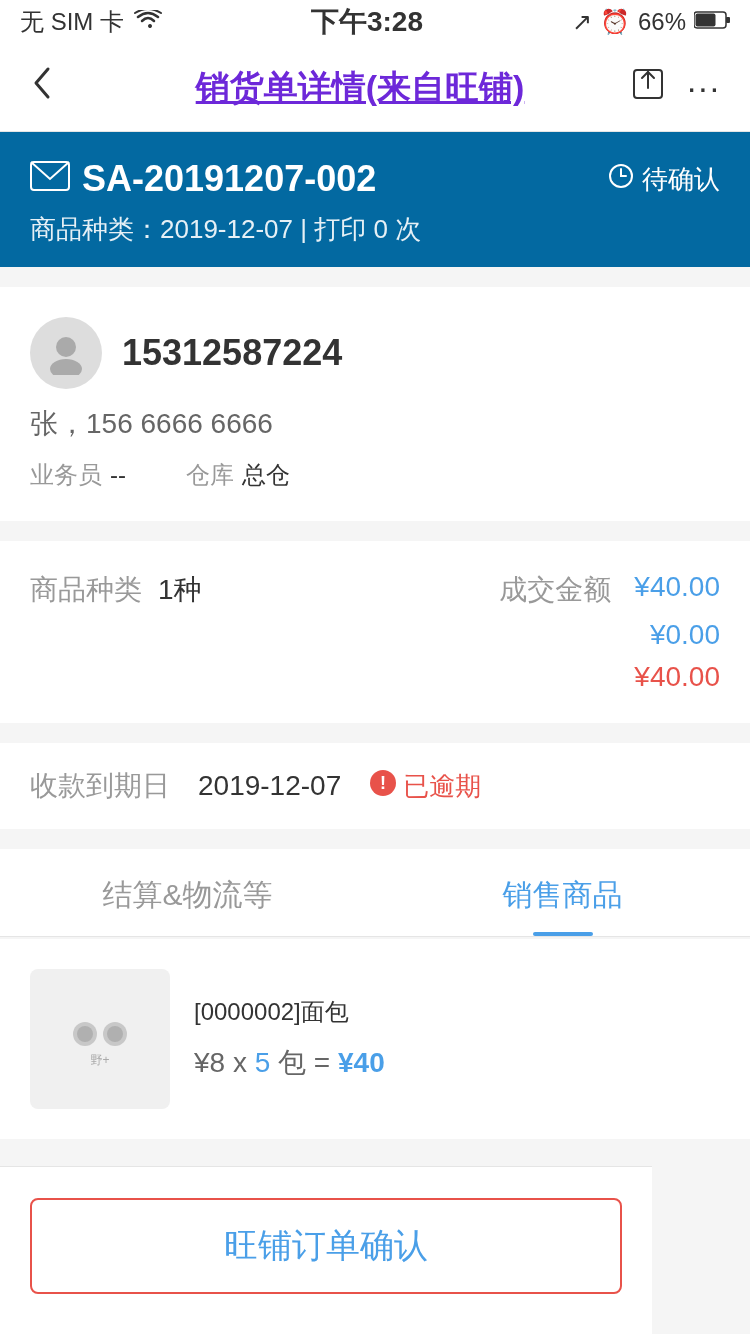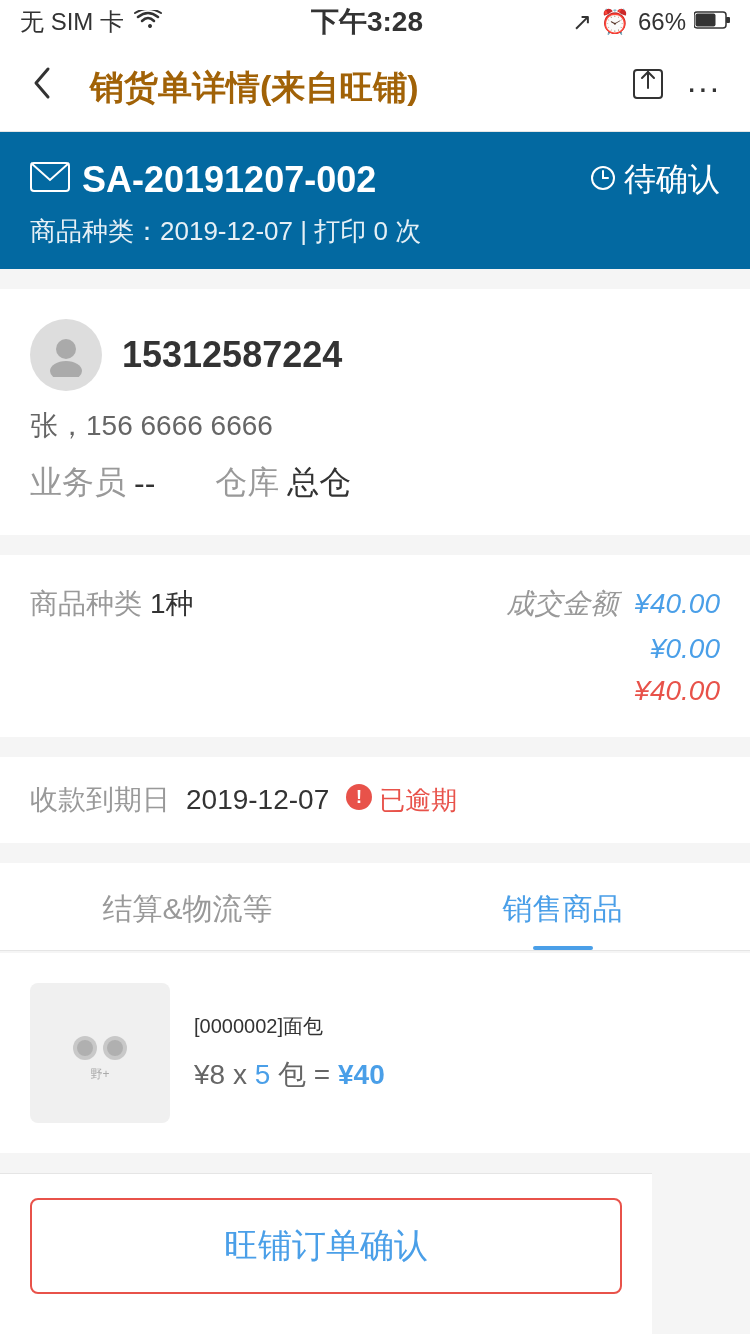--- a/index.html
+++ b/index.html
@@ -38,24 +38,25 @@
       border-bottom: 1px solid #e5e5e5;
     }
     .nav-back {
       font-size: 36px;
       color: #333;
       width: 60px;
       cursor: pointer;
     }
     .nav-title {
       flex: 1;
-      text-align: left;
+      text-align: center;
       font-size: 34px;
       font-weight: 600;
-      color: #a16207;
+      color: #6d28d9;
+      text-decoration: underline;
     }
     .nav-actions {
       display: flex;
       align-items: center;
       gap: 20px;
     }
     .nav-share, .nav-more {
       font-size: 34px;
       color: #333;
       cursor: pointer;
@@ -75,21 +76,21 @@
     }
     .order-number {
       font-size: 36px;
       font-weight: 700;
       color: #fff;
       display: flex;
       align-items: center;
       gap: 12px;
     }
     .order-status {
-      font-size: 32px;
+      font-size: 26px;
       color: #fff;
       display: flex;
       align-items: center;
       gap: 8px;
     }
     .header-card-date {
       font-size: 26px;
       color: rgba(255,255,255,0.9);
     }
 
@@ -122,69 +123,67 @@
       color: #333;
     }
     .customer-sub {
       font-size: 28px;
       color: #666;
       margin-bottom: 16px;
     }
     .customer-meta {
       display: flex;
       gap: 60px;
-      font-size: 32px;
+      font-size: 24px;
       color: #666;
     }
     .meta-item { display: flex; align-items: center; gap: 8px; }
     .meta-label { color: #999; }
     .meta-value { color: #333; }
 
     
     .summary-section {
       background: #fff;
       padding: 30px;
       margin-bottom: 20px;
       display: flex;
       align-items: flex-start;
     }
     .summary-left {
       flex: 1;
       display: flex;
       align-items: center;
-      gap: 8px;
+      gap: 16px;
       font-size: 28px;
     }
     .summary-label { color: #999; }
     .summary-value { color: #333; }
     .summary-right {
       display: flex;
       flex-direction: column;
       align-items: flex-end;
       gap: 10px;
       font-size: 28px;
     }
     .amount-row {
       display: flex;
-      align-items: center;
-      gap: 16px;
-      font-style: italic;
+      gap: 23px;
     }
     .amount-label { color: #999; }
     .amount-value { color: #4a9fe8; font-weight: 500; }
     .amount-value.red { color: #e8524a; }
 
     
     .due-section {
       background: #fff;
       padding: 24px 30px;
       margin-bottom: 20px;
       display: flex;
       align-items: center;
-      gap: 16px;
+      gap: 28px;
       font-size: 28px;
     }
     .due-label { color: #999; }
     .due-date { color: #333; }
     .overdue-badge {
       display: flex;
       align-items: center;
       gap: 6px;
       color: #e8524a;
       font-size: 26px;
@@ -238,21 +237,21 @@
       border-radius: 8px;
       display: flex;
       align-items: center;
       justify-content: center;
       flex-shrink: 0;
       color: #ccc;
       font-size: 48px;
     }
     .product-info { flex: 1; }
     .product-name {
-      font-size: 20px;
+      font-size: 24px;
       color: #333;
       margin-bottom: 16px;
       font-weight: 500;
     }
     .product-price {
       font-size: 28px;
       color: #666;
     }
     .product-price .qty { color: #4a9fe8; }
     .product-price .total { color: #4a9fe8; font-weight: 600; }
@@ -263,21 +262,21 @@
       background: #f5f5f5;
     }
 
     
     .bottom-btn-wrap {
       position: fixed;
       bottom: 0;
       left: 0;
       width: 652px;
       background: #fff;
-      padding: 24px 30px 40px;
+      padding: 31px 30px 40px;
       border-top: 1px solid #e5e5e5;
     }
     .confirm-btn {
       width: 100%;
       height: 96px;
       border: 2px solid #e8524a;
       background: #fff;
       color: #4a9fe8;
       font-size: 34px;
       font-weight: 500;

